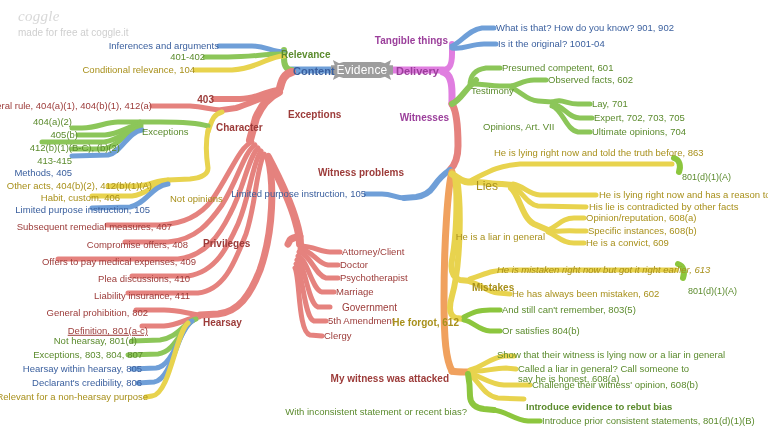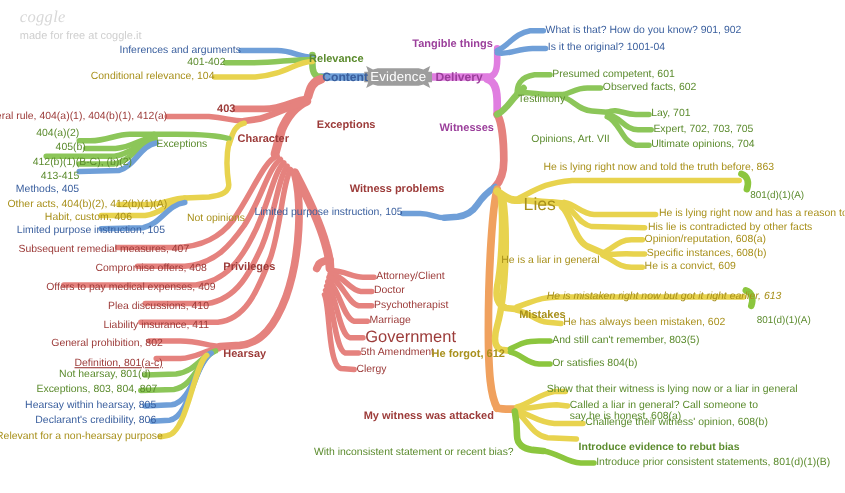--- a/index.html
+++ b/index.html
@@ -243,21 +243,21 @@
   <div class="lbl r" style="left:143px;top:355px;color:#5b8b2d;font-size:9.5px;">Exceptions, 803, 804, 807</div>
   <div class="lbl r" style="left:142px;top:369px;color:#3a5f9e;font-size:9.5px;">Hearsay within hearsay, 805</div>
   <div class="lbl r" style="left:142px;top:383px;color:#3a5f9e;font-size:9.5px;">Declarant's credibility, 806</div>
   <div class="lbl r" style="left:148px;top:397px;color:#a8901b;font-size:9.5px;">Relevant for a non-hearsay purpose</div>
 
   <div class="lbl l" style="left:203px;top:243px;color:#9c3b39;font-size:10px;font-weight:bold;">Privileges</div>
   <div class="lbl l" style="left:342px;top:252px;color:#9c3b39;font-size:9.5px;">Attorney/Client</div>
   <div class="lbl l" style="left:340px;top:265px;color:#9c3b39;font-size:9.5px;">Doctor</div>
   <div class="lbl l" style="left:340px;top:278px;color:#9c3b39;font-size:9.5px;">Psychotherapist</div>
   <div class="lbl l" style="left:336px;top:292px;color:#9c3b39;font-size:9.5px;">Marriage</div>
-  <div class="lbl l" style="left:332px;top:307px;color:#9c3b39;font-size:15px;">Government</div>
+  <div class="lbl l" style="left:342px;top:307px;color:#9c3b39;font-size:10px;">Government</div>
   <div class="lbl l" style="left:328px;top:321px;color:#9c3b39;font-size:9.5px;">5th Amendment</div>
   <div class="lbl l" style="left:324px;top:336px;color:#9c3b39;font-size:9.5px;">Clergy</div>
 
   <div class="lbl r" style="left:448px;top:40px;color:#9b3f9b;font-size:10px;font-weight:bold;">Tangible things</div>
   <div class="lbl l" style="left:396px;top:71px;color:#9b3f9b;font-size:11px;font-weight:bold;">Delivery</div>
   <div class="lbl r" style="left:449px;top:117px;color:#9b3f9b;font-size:10px;font-weight:bold;">Witnesses</div>
 
   <div class="lbl l" style="left:496px;top:28px;color:#3a5f9e;font-size:9.5px;">What is that? How do you know? 901, 902</div>
   <div class="lbl l" style="left:498px;top:44px;color:#3a5f9e;font-size:9.5px;">Is it the original? 1001-04</div>
 
@@ -266,21 +266,21 @@
   <div class="lbl l" style="left:548px;top:80px;color:#5b8b2d;font-size:9.5px;">Observed facts, 602</div>
 
   <div class="lbl l" style="left:483px;top:127px;color:#5b8b2d;font-size:9.5px;">Opinions, Art. VII</div>
   <div class="lbl l" style="left:592px;top:104px;color:#5b8b2d;font-size:9.5px;">Lay, 701</div>
   <div class="lbl l" style="left:594px;top:118px;color:#5b8b2d;font-size:9.5px;">Expert, 702, 703, 705</div>
   <div class="lbl l" style="left:592px;top:132px;color:#5b8b2d;font-size:9.5px;">Ultimate opinions, 704</div>
 
   <div class="lbl r" style="left:404px;top:172px;color:#9c3b39;font-size:10px;font-weight:bold;">Witness problems</div>
   <div class="lbl r" style="left:366px;top:194px;color:#3a5f9e;font-size:9.5px;">Limited purpose instruction, 105</div>
 
-  <div class="lbl l" style="left:476px;top:187px;color:#a8901b;font-size:16px;">Lies</div>
+  <div class="lbl l" style="left:476px;top:187px;color:#a8901b;font-size:12px;">Lies</div>
   <div class="lbl l" style="left:494px;top:153px;color:#a8901b;font-size:9.5px;">He is lying right now and told the truth before, 863</div>
   <div class="lbl l" style="left:682px;top:178px;color:#5b8b2d;font-size:9px;">801(d)(1)(A)</div>
   <div class="lbl l" style="left:599px;top:195px;color:#a8901b;font-size:9.5px;">He is lying right now and has a reason to lie</div>
   <div class="lbl l" style="left:589px;top:207px;color:#a8901b;font-size:9.5px;">His lie is contradicted by other facts</div>
   <div class="lbl r" style="left:545px;top:237px;color:#a8901b;font-size:9.5px;">He is a liar in general</div>
   <div class="lbl l" style="left:586px;top:218px;color:#a8901b;font-size:9.5px;">Opinion/reputation, 608(a)</div>
   <div class="lbl l" style="left:588px;top:231px;color:#a8901b;font-size:9.5px;">Specific instances, 608(b)</div>
   <div class="lbl l" style="left:586px;top:243px;color:#a8901b;font-size:9.5px;">He is a convict, 609</div>
 
   <div class="lbl l" style="left:472px;top:287px;color:#a8901b;font-size:10px;font-weight:bold;">Mistakes</div>

